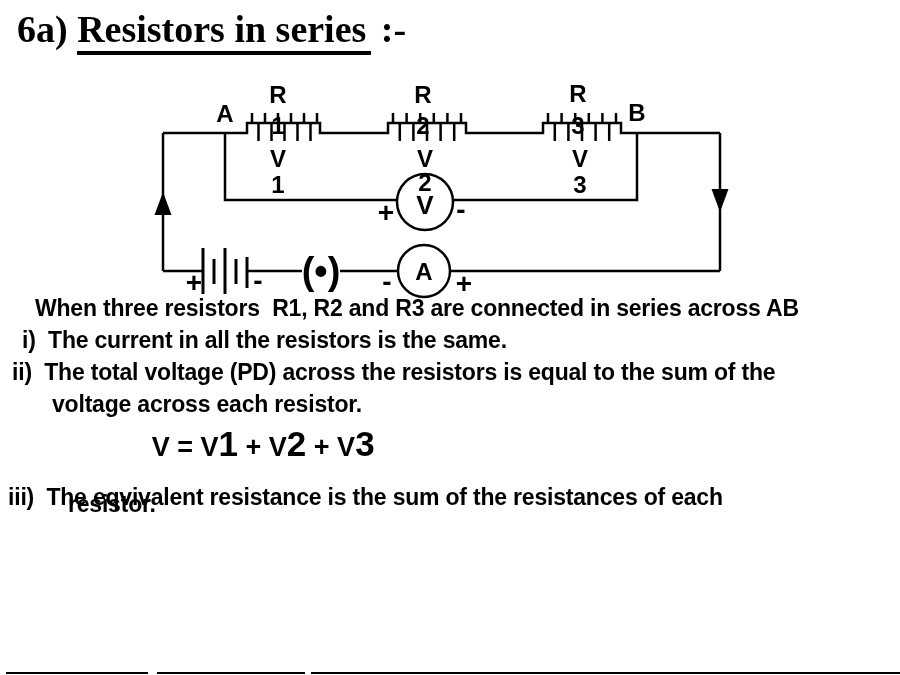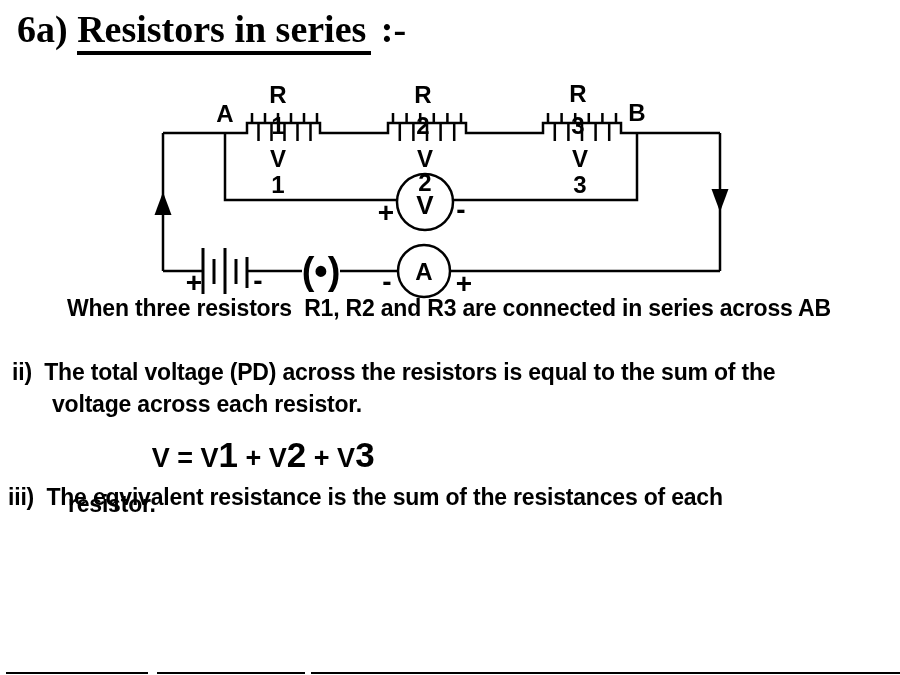--- a/index.html
+++ b/index.html
@@ -93,25 +93,26 @@
     <text class="clabel" x="580" y="193" text-anchor="middle">3</text>
 
     <text class="csign" x="386" y="222" text-anchor="middle">+</text>
     <text class="csign" x="461" y="219" text-anchor="middle">-</text>
     <text class="csign" x="194" y="292" text-anchor="middle">+</text>
     <text class="csign" x="258" y="290" text-anchor="middle">-</text>
     <text class="csign" x="387" y="291" text-anchor="middle">-</text>
     <text class="csign" x="464" y="293" text-anchor="middle">+</text>
   </svg>
 
-  <div class="bodyline" style="left:35px;top:295px;margin-left:32px;">When three resistors  R1, R2 and R3 are connected in series across AB</div>
+  <div class="bodyline" style="left:35px;top:295px;">When three resistors  R1, R2 and R3 are connected in series across AB</div>
+  <div class="bodyline" style="left:22px;top:327px;">i)  The current in all the resistors is the same.</div>
   <div class="bodyline" style="left:12px;top:359px;">ii)  The total voltage (PD) across the resistors is equal to the sum of the</div>
   <div class="bodyline" style="left:52px;top:391px;">voltage across each resistor.</div>
 
-  <div class="formula" style="left:134px;top:417px;">
+  <div class="formula" style="left:134px;top:406px;">
     <span class="fsm">V</span><span class="fsm"> = </span><span class="fsm">V</span><span class="flg">1</span><span class="fsm"> + </span><span class="fsm">V</span><span class="flg">2</span><span class="fsm"> + </span><span class="fsm">V</span><span class="flg">3</span>
   </div>
 
   <div class="bodyline" style="left:8px;top:484px;">iii)  The eqvivalent resistance is the sum of the resistances of each</div>
   <div class="bodyline" style="left:68px;top:491px;">resistor.</div>
 
 
   <div class="rule" style="left:6px;width:142px;"></div>
   <div class="rule" style="left:157px;width:148px;"></div>
   <div class="rule" style="left:311px;width:589px;"></div>

